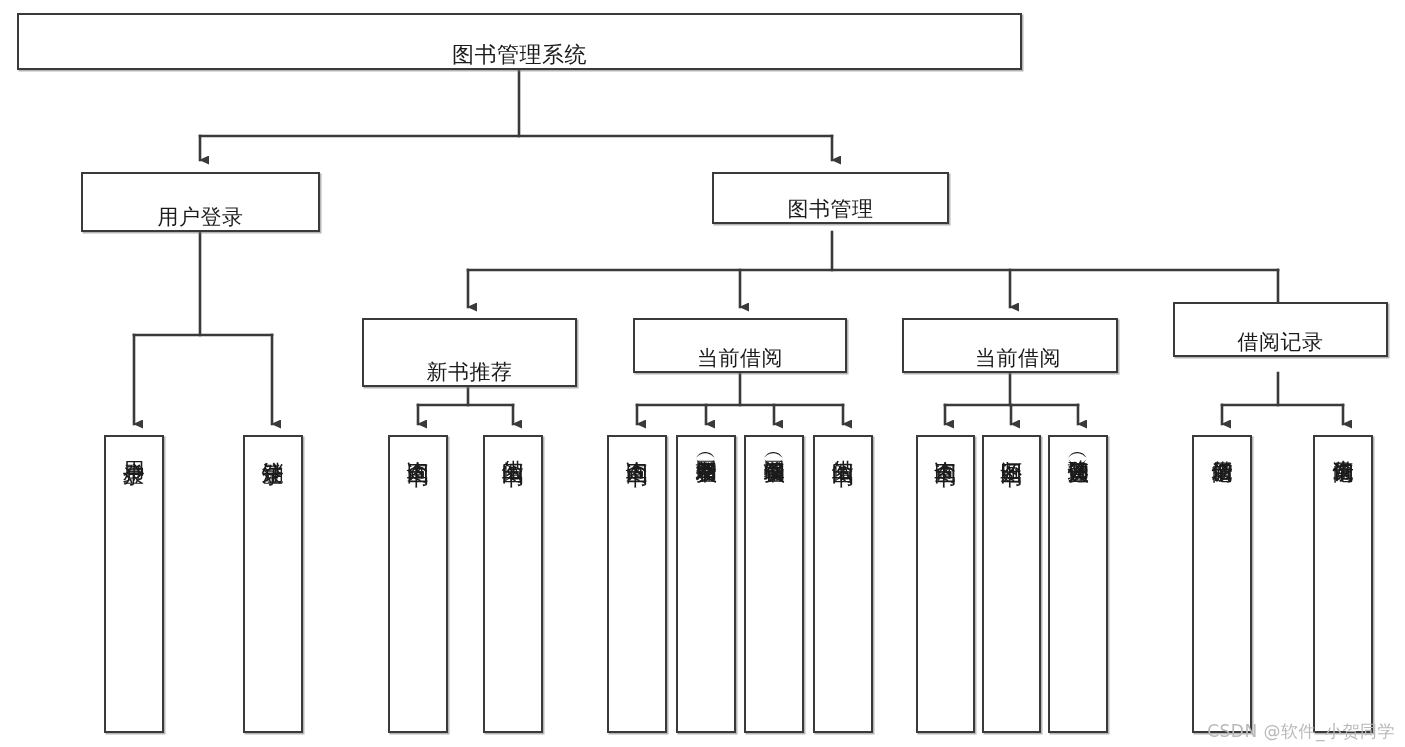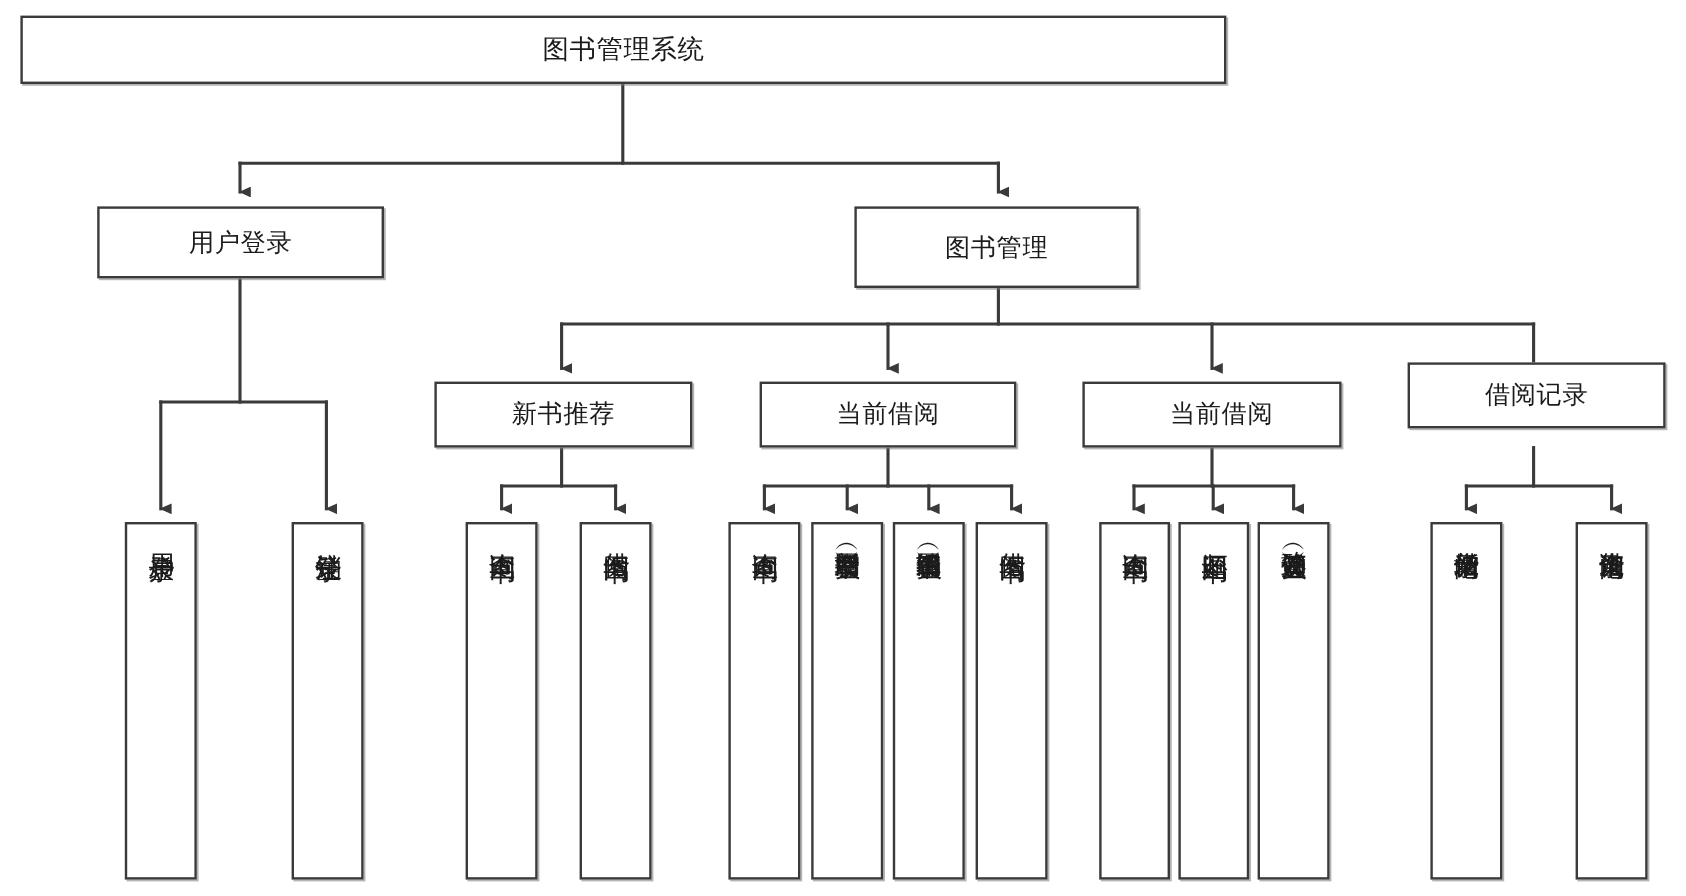--- a/index.html
+++ b/index.html
@@ -24,21 +24,21 @@
     width: 1405px;
     height: 747px;
   }
   .node {
     position: absolute;
     box-sizing: border-box;
     background: #ffffff;
     border: 2px solid #3a3a3a;
     box-shadow: 1.5px 1.5px 0 0 rgba(120,120,120,0.55);
     display: flex;
-    align-items: center;
+    align-items: flex-end;
     justify-content: center;
     color: #1b1b1b;
     z-index: 2;
   }
   .node-label {
     display: block;
     text-align: center;
     line-height: 1.18;
     letter-spacing: 0.5px;
   }
@@ -131,25 +131,25 @@
     </g>
   </svg>
 
   <div class="node root horizontal" style="left:17px; top:13px; width:1005px; height:57px;">
     <span class="node-label">图书管理系统</span>
   </div>
 
   <div class="node horizontal" style="left:81px; top:172px; width:239px; height:60px;">
     <span class="node-label">用户登录</span>
   </div>
-  <div class="node horizontal" style="left:712px; top:172px; width:237px; height:68px;">
+  <div class="node horizontal" style="left:712px; top:172px; width:237px; height:52px;">
     <span class="node-label">图书管理</span>
   </div>
 
-  <div class="node horizontal" style="left:362px; top:318px; width:215px; height:55px;">
+  <div class="node horizontal" style="left:362px; top:318px; width:215px; height:69px;">
     <span class="node-label">新书推荐</span>
   </div>
   <div class="node horizontal" style="left:633px; top:318px; width:214px; height:55px;">
     <span class="node-label">当前借阅</span>
   </div>
   <div class="node horizontal" style="left:902px; top:318px; width:216px; height:55px;padding-left:16px;">
     <span class="node-label">当前借阅</span>
   </div>
   <div class="node horizontal" style="left:1173px; top:302px; width:215px; height:55px;">
     <span class="node-label">借阅记录</span>
@@ -192,14 +192,15 @@
     <span class="node-label">确认归还（管理员）</span>
   </div>
 
   <div class="node vertical tight" style="left:1192px; top:435px; width:60px; height:298px;">
     <span class="node-label">新增借阅记录</span>
   </div>
   <div class="node vertical tight" style="left:1313px; top:435px; width:60px; height:298px;">
     <span class="node-label">查询借阅记录</span>
   </div>
 
+  <div id="watermark">CSDN @软件_小贺同学</div>
 
 </div>
 
 </body></html>

